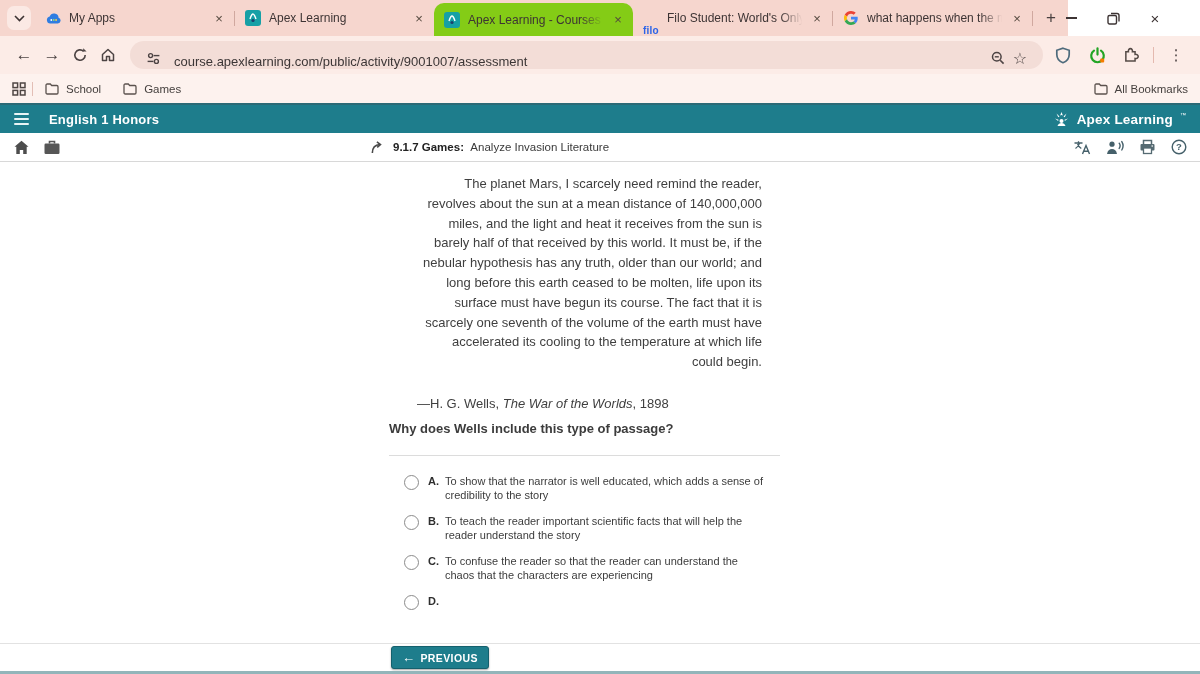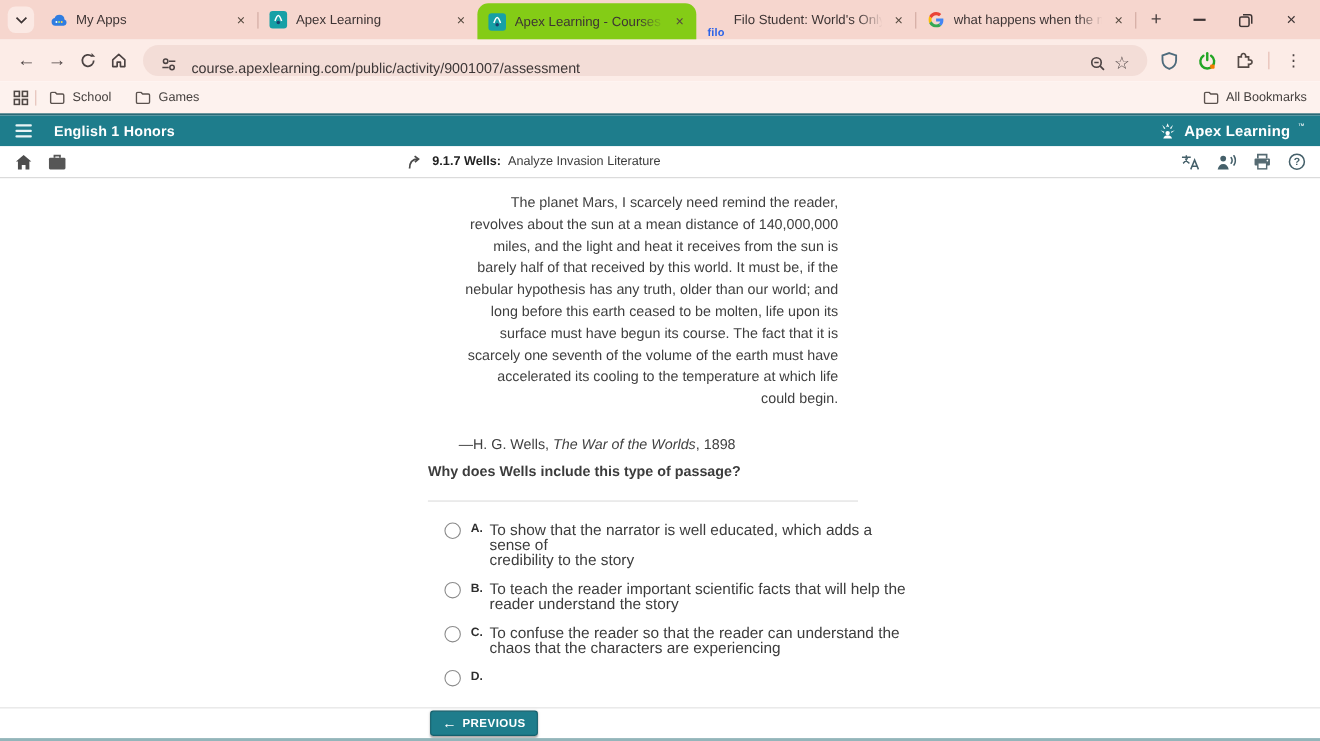--- a/index.html
+++ b/index.html
@@ -1,20 +1,20 @@
 <!DOCTYPE html>
 <html><head>
 <meta charset="utf-8">
 <style>
   html,body{margin:0;padding:0;}
   body{font-family:"Liberation Sans",sans-serif;}
   #screen{position:relative;width:1200px;height:674px;background:#fff;overflow:hidden;}
 
   
-  .tabstrip{position:absolute;top:0;left:0;width:1200px;height:36px;background:#f6d6ce;display:flex;align-items:center;}
+  .tabstrip{position:absolute;top:0;left:0;width:1068px;height:36px;background:#f6d6ce;display:flex;align-items:center;}
   .tab-search{width:24px;height:24px;margin:0 4px 0 7px;border-radius:7px;background:#fbe9e4;display:flex;align-items:center;justify-content:center;cursor:pointer;flex:none;}
   .tab{height:36px;display:flex;align-items:center;padding:0 7px 0 10px;box-sizing:border-box;width:199px;flex:none;color:#3d3434;font-size:12px;cursor:pointer;}
   .tab.active{background:#84cc16;border-radius:10px 10px 0 0;height:33px;margin-top:3px;}
   .tab .favicon{width:16px;height:16px;flex:none;margin-right:8px;display:flex;align-items:center;justify-content:center;}
   .tab .tab-title{flex:1;white-space:nowrap;overflow:hidden;-webkit-mask-image:linear-gradient(to right,#000 82%,transparent 98%);mask-image:linear-gradient(to right,#000 82%,transparent 98%);}
   .tab .tab-close{flex:none;width:16px;height:16px;border-radius:8px;display:flex;align-items:center;justify-content:center;font-size:13px;color:#55493f;margin-left:4px;}
   .tab-sep{width:1px;height:15px;background:#d0a89f;flex:none;}
   .newtab{width:24px;height:24px;margin-left:6px;display:flex;align-items:center;justify-content:center;font-size:17px;color:#4a4040;cursor:pointer;flex:none;}
   .win-controls{margin-left:auto;display:flex;align-items:center;gap:26px;padding-right:18px;}
   .win-controls .wc{cursor:pointer;display:flex;align-items:center;justify-content:center;width:16px;height:16px;color:#3d3434;}
@@ -62,21 +62,21 @@
 
   
   .passage{position:absolute;left:417px;top:174px;width:345px;font-size:13px;line-height:19.8px;color:#3f3f3f;white-space:pre-line;text-align:right;}
   .attribution{position:absolute;left:417px;top:396px;font-size:13px;color:#3f3f3f;}
   .question{position:absolute;left:389px;top:421px;font-size:13px;color:#3c3c3c;font-weight:bold;}
   .q-divider{position:absolute;left:389px;top:455px;width:391px;height:1px;background:#dcdcdc;}
   .options{position:absolute;left:404px;top:474px;width:420px;}
   .option{display:flex;align-items:flex-start;margin-bottom:12px;cursor:pointer;}
   .radio{flex:none;width:13px;height:13px;border:1.5px solid #8b8b8b;border-radius:50%;margin:1px 9px 0 0;background:#fff;}
   .opt-letter{flex:none;width:17px;font-size:11px;font-weight:bold;color:#2e2e2e;line-height:14px;}
-  .opt-text{font-size:14px;line-height:14px;color:#3c3c3c;white-space:pre-line;}
+  .opt-text{font-size:11px;line-height:14px;color:#3c3c3c;white-space:pre-line;}
 
   
   .footer-divider{position:absolute;left:0;top:643px;width:1200px;height:1px;background:#e2e2e2;}
   .prev-button{position:absolute;left:391px;top:646px;height:23px;padding:0 10px;background:#1e7d8c;border:1px solid #14606d;border-radius:3px;box-shadow:0 1px 2px rgba(0,0,0,.35);color:#fff;font-size:10.5px;font-weight:bold;letter-spacing:.4px;display:flex;align-items:center;gap:5px;cursor:pointer;font-family:"Liberation Sans",sans-serif;}
   .prev-arrow{font-size:13px;font-weight:bold;}
   .bottom-strip{position:absolute;left:0;bottom:0;width:1200px;height:3px;background:#93b5ba;}
 
   svg{display:block;}
 </style>
 </head>
@@ -297,21 +297,21 @@
           </svg>
       </span>
     </div>
     <div class="activity">
       <span>
         <svg width="14" height="15" viewBox="0 0 15 15">
             <path d="M2.5 13.5c0-6 2.5-9 8.2-9.3" fill="none" stroke="#4a4a4a" stroke-width="1.7"></path>
             <path d="M7.4 1.5l3.8 2.8-3.5 3.1" fill="none" stroke="#4a4a4a" stroke-width="1.7"></path>
           </svg>
       </span>
-      <span><b>9.1.7 Wells:</b>&nbsp;&nbsp;<span>Analyze Invasion Literature</span></span>
+      <span><b>9.1.7 Games:</b>&nbsp;&nbsp;<span>Analyze Invasion Literature</span></span>
     </div>
     <div class="sh-right">
       <span class="sh-btn">
         <svg width="18" height="15" viewBox="0 0 18 15">
             <path d="M1.5 3h8M5.5 1.2V3M2.5 8.5C4.3 7.3 6 5.5 6.6 3.2M8.3 8.5C6.6 7.4 5.2 5.7 4.6 4" fill="none" stroke="#45606a" stroke-width="1.3"></path>
             <path d="M9.5 14L13 5.5 16.5 14M10.8 11.2h4.4" fill="none" stroke="#45606a" stroke-width="1.4"></path>
           </svg>
       </span>
       <span class="sh-btn">
         <svg width="18" height="15" viewBox="0 0 18 15">

